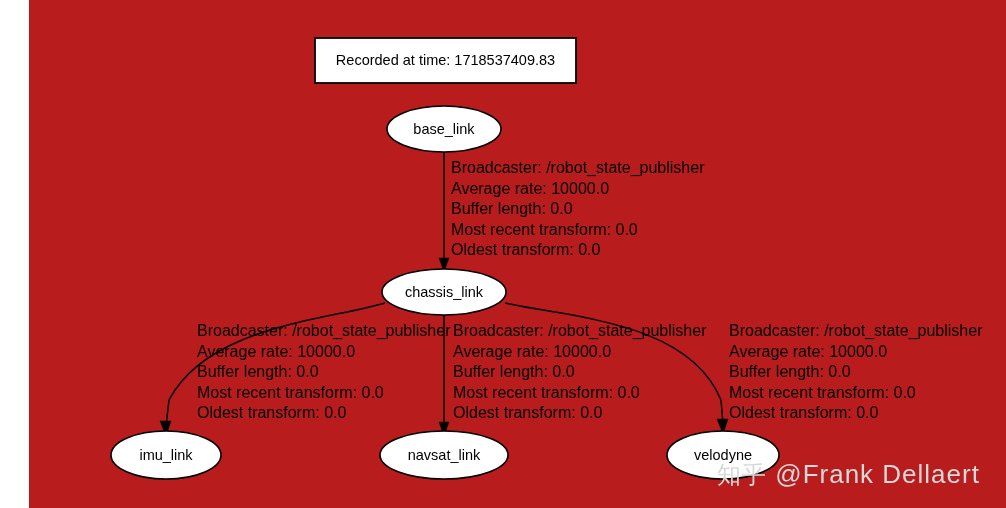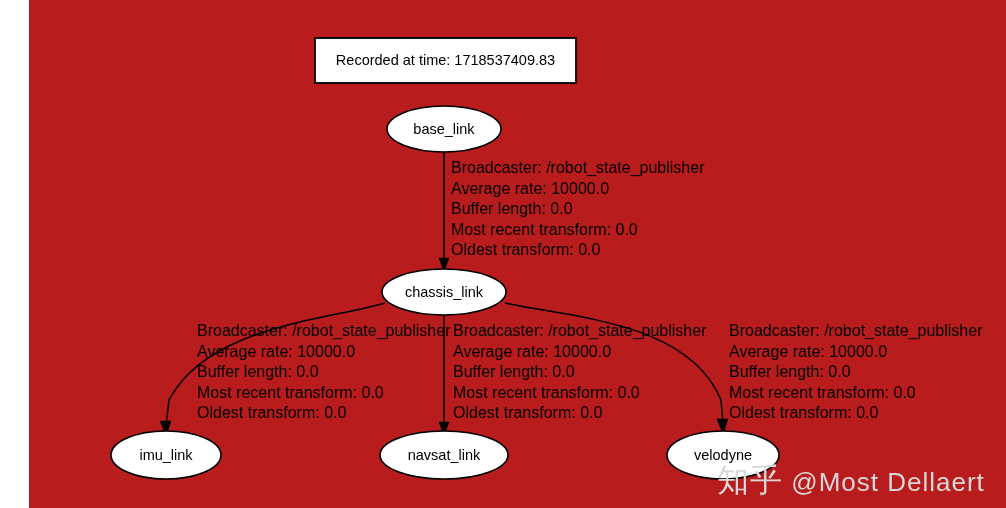--- a/index.html
+++ b/index.html
@@ -72,21 +72,21 @@
     position: absolute;
     color: #d8d8d8;
     font-family: "Liberation Sans", sans-serif;
     font-size: 26px;
     letter-spacing: 1px;
     user-select: none;
     white-space: nowrap;
   }
   .watermark .cjk {
     font-family: "DejaVu Sans", sans-serif;
-    font-size: 32px;
+    font-size: 24px;
   }
 </style>
 </head>
 <body>
 
 <div id="canvas">
 
   <svg class="graph" viewBox="0 0 1006 508">
 
     <rect class="title-box" x="286" y="38" width="261" height="45"></rect>
@@ -148,16 +148,16 @@
   <div class="edge-label" style="left:700px; top:321px;">
     <div>Broadcaster: /robot_state_publisher</div>
     <div>Average rate: 10000.0</div>
     <div>Buffer length: 0.0</div>
     <div>Most recent transform: 0.0</div>
     <div>Oldest transform: 0.0</div>
   </div>
 
   <div class="watermark" style="left:688px; top:459px;">
     <span class="cjk">知乎</span>
-    <span>@Most Dellaert</span>
+    <span>@Frank Dellaert</span>
   </div>
 
 </div>
 
 </body></html>

